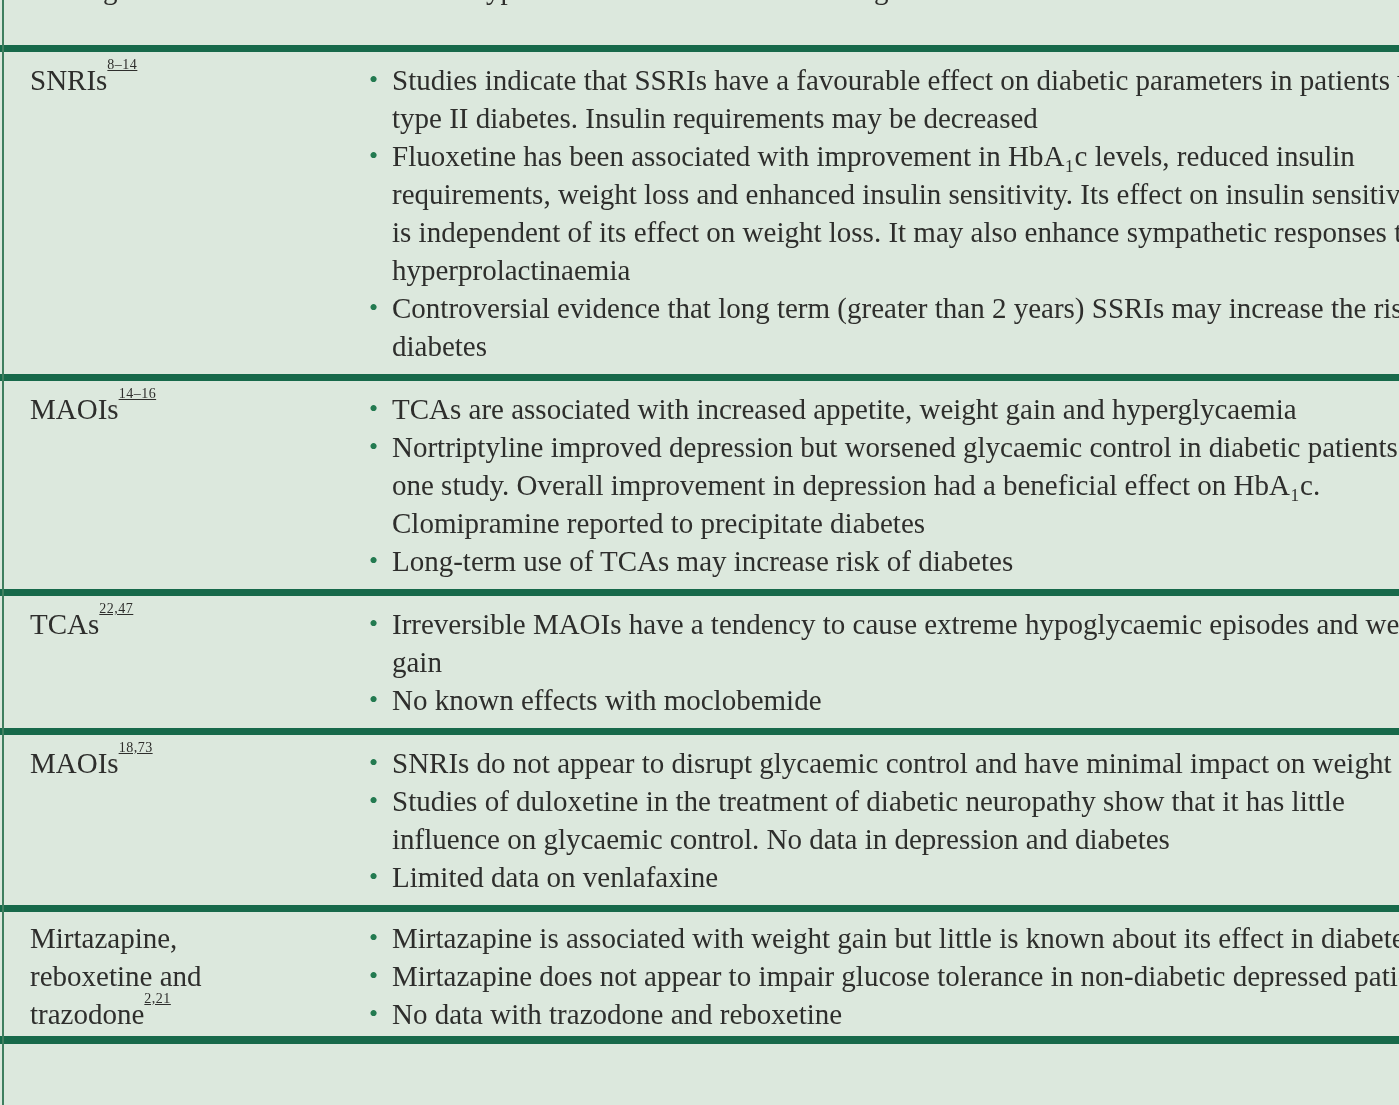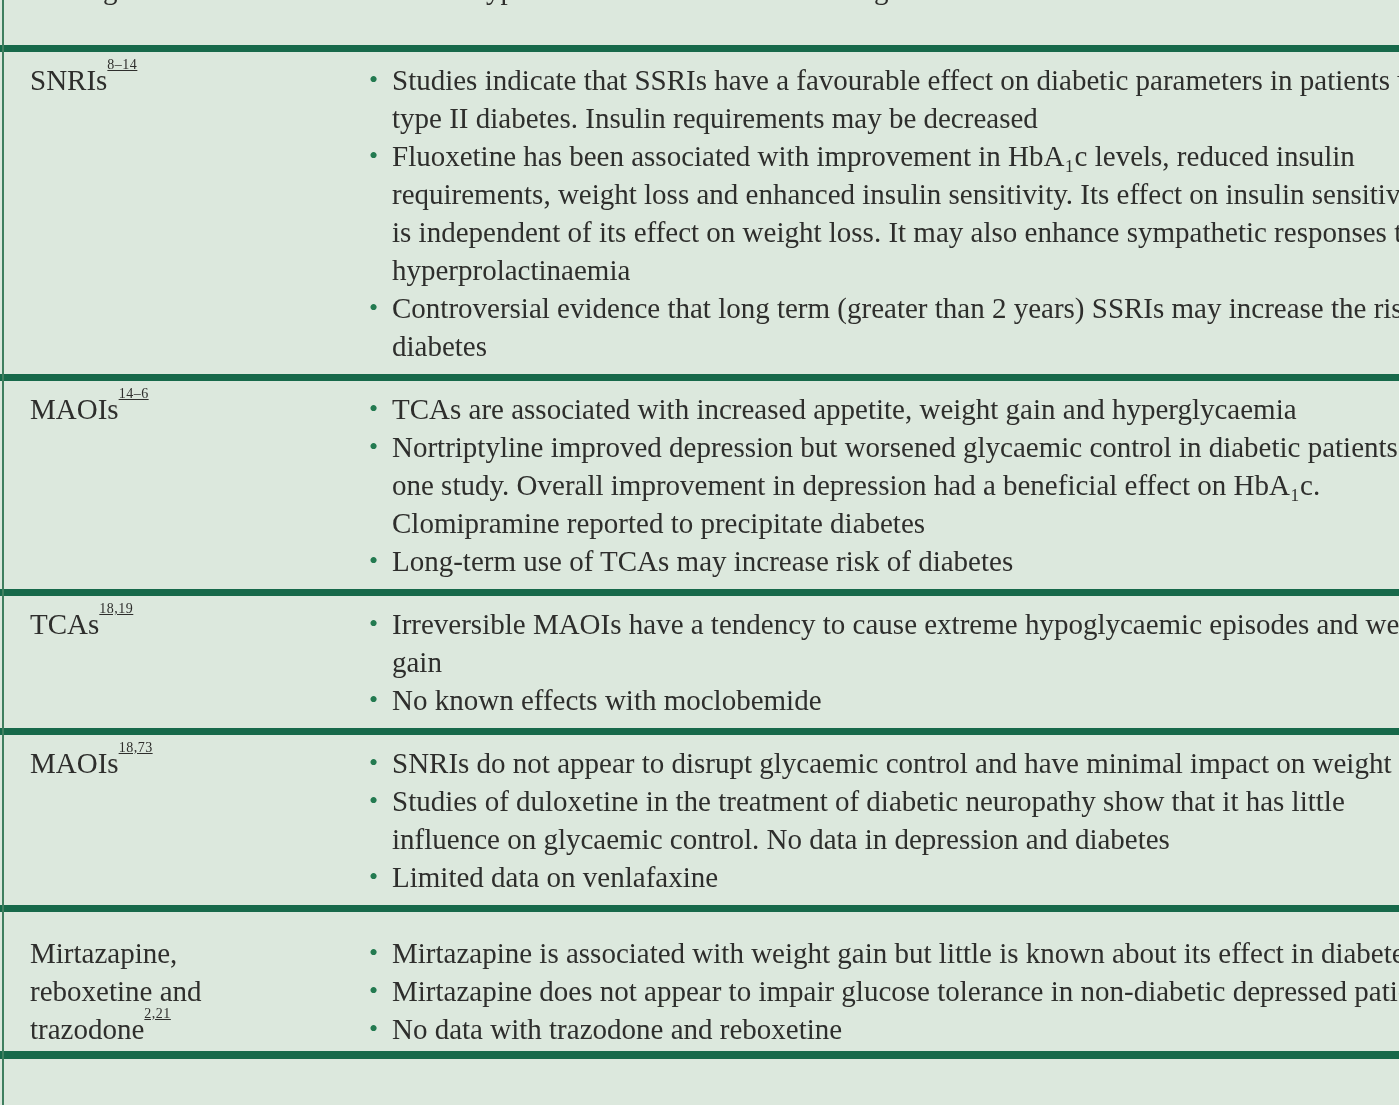--- a/index.html
+++ b/index.html
@@ -39,21 +39,21 @@
   }
   .table{
     border-bottom:8px solid var(--rule);
   }
   .row{
     display:grid;
     grid-template-columns:368px 1fr;
     border-top:7px solid var(--rule);
     padding:9px 0 9px 0;
   }
-  .row.last{padding-top:22px;padding-bottom:3px;}
+  .row.last{padding-top:7px;padding-bottom:3px;}
   .label{
     padding-left:30px;
     font-size:29px;
     line-height:38px;
     max-width:260px;
   }
   .refs{
     font-size:14px;
     line-height:0;
     position:relative;
@@ -93,29 +93,29 @@
   <div class="table">
       <div class="row">
         <div class="label"><span>SNRIs</span><sup class="refs">8–14</sup></div>
         <ul class="points">
           <li>Studies indicate that SSRIs have a favourable effect on diabetic parameters in patients with type II diabetes. Insulin requirements may be decreased</li>
           <li>Fluoxetine has been associated with improvement in HbA₁c levels, reduced insulin requirements, weight loss and enhanced insulin sensitivity. Its effect on insulin sensitivity is independent of its effect on weight loss. It may also enhance sympathetic responses to hyperprolactinaemia</li>
           <li>Controversial evidence that long term (greater than 2 years) SSRIs may increase the risk of diabetes</li>
         </ul>
       </div>
       <div class="row">
-        <div class="label"><span>MAOIs</span><sup class="refs">14–6</sup></div>
+        <div class="label"><span>MAOIs</span><sup class="refs">14–16</sup></div>
         <ul class="points">
           <li>TCAs are associated with increased appetite, weight gain and hyperglycaemia</li>
           <li>Nortriptyline improved depression but worsened glycaemic control in diabetic patients in one study. Overall improvement in depression had a beneficial effect on HbA₁c. Clomipramine reported to precipitate diabetes</li>
           <li>Long-term use of TCAs may increase risk of diabetes</li>
         </ul>
       </div>
       <div class="row">
-        <div class="label"><span>TCAs</span><sup class="refs">18,19</sup></div>
+        <div class="label"><span>TCAs</span><sup class="refs">22,47</sup></div>
         <ul class="points">
           <li>Irreversible MAOIs have a tendency to cause extreme hypoglycaemic episodes and weight gain</li>
           <li>No known effects with moclobemide</li>
         </ul>
       </div>
       <div class="row">
         <div class="label"><span>MAOIs</span><sup class="refs">18,73</sup></div>
         <ul class="points">
           <li>SNRIs do not appear to disrupt glycaemic control and have minimal impact on weight</li>
           <li>Studies of duloxetine in the treatment of diabetic neuropathy show that it has little influence on glycaemic control. No data in depression and diabetes</li>

